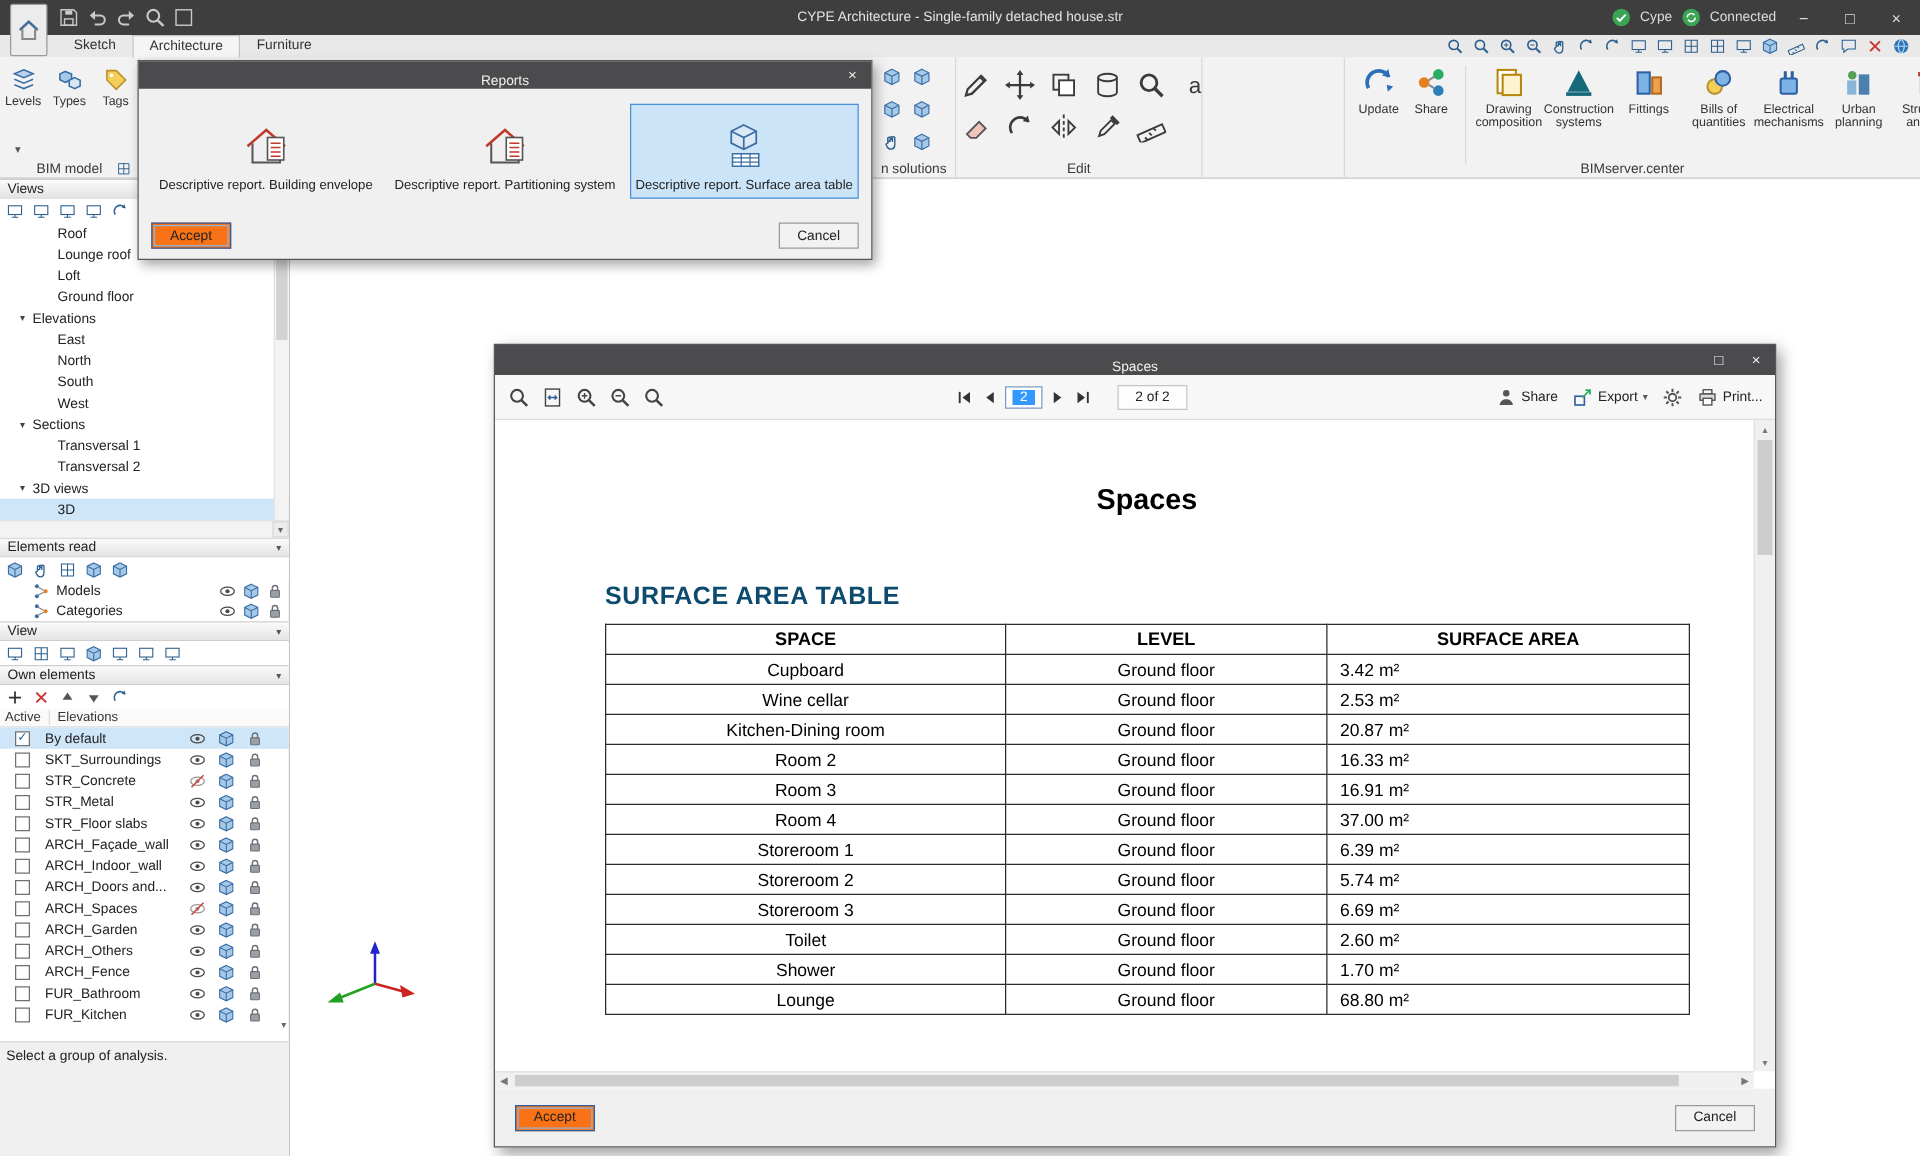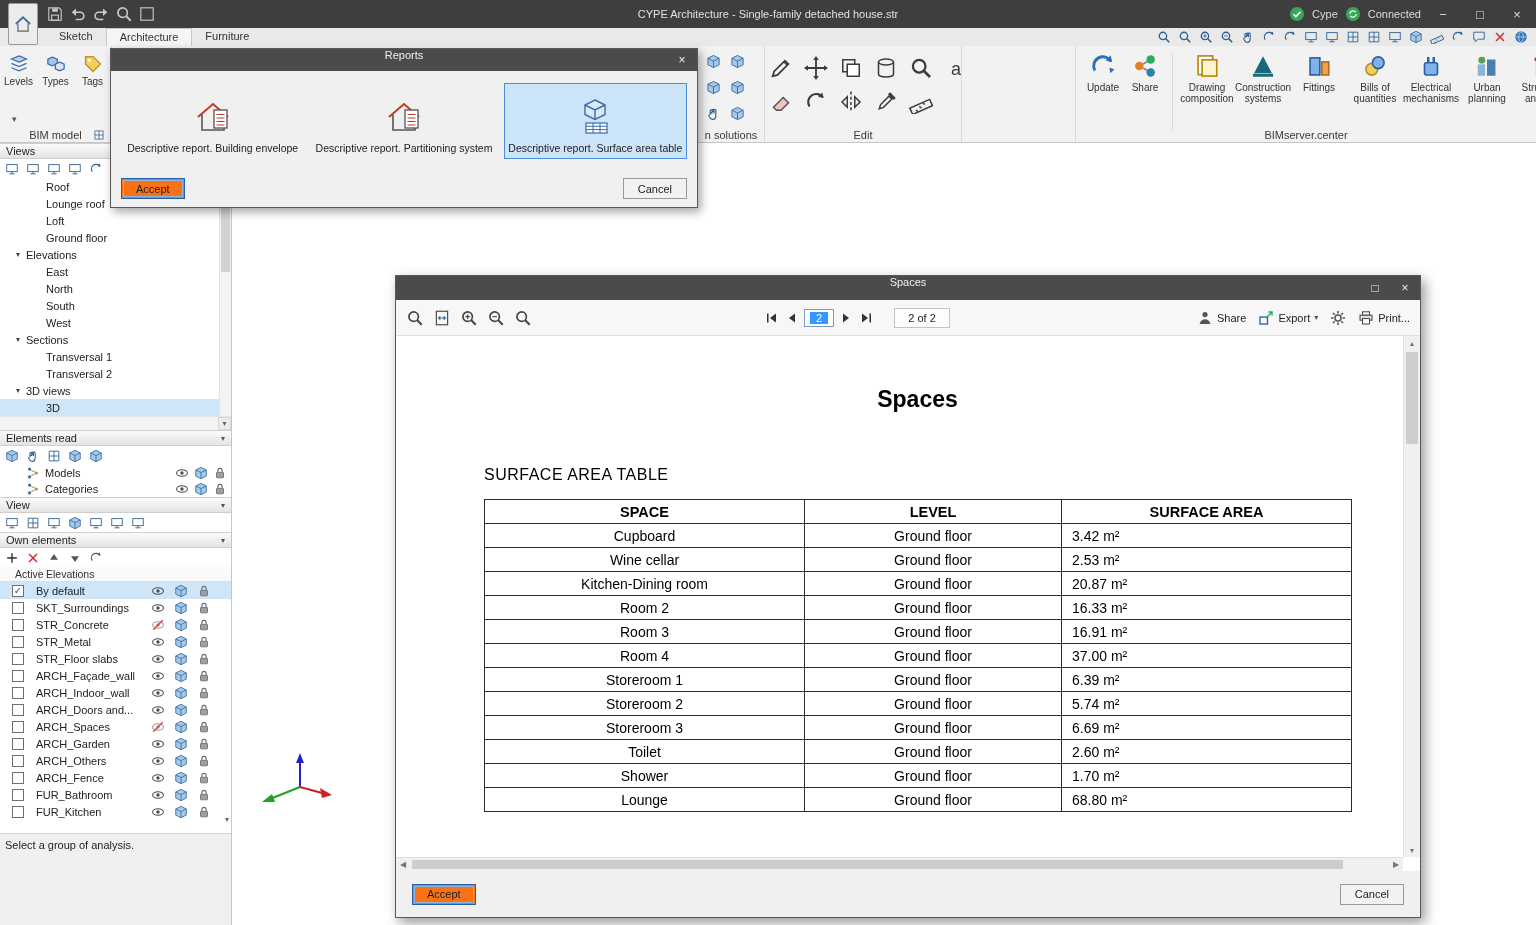--- a/index.html
+++ b/index.html
@@ -55,36 +55,36 @@
   .tree-row{height:17px;display:flex;align-items:center;font-size:11px;color:#222;white-space:nowrap}
   .tree-row.selected{background:#cfe6f8}
   .tree-chev{width:16px;font-size:8px;color:#444;text-align:center}
   .tree-scroll{position:absolute;right:0;top:0;bottom:0;width:12px;background:#f3f3f3;border-left:1px solid #e2e2e2}
   .tree-thumb{position:absolute;left:1px;right:1px;top:4px;height:90px;background:#d2d2d2}
   .scrollstrip{height:14px;position:relative;background:#f3f3f3;border-top:1px solid #e4e4e4}
   .scrollstrip .sarrow{position:absolute;right:0;top:0;width:13px;height:13px;display:flex;align-items:center;justify-content:center;font-size:8px;color:#666;background:#ececec;border:1px solid #d8d8d8}
   .er-row{height:16px;display:flex;align-items:center;gap:5px;padding:0 4px 0 26px;font-size:11px}
   .er-row .spacer{flex:1}
   .list-colhdr{height:15px;display:flex;align-items:center;font-size:10.5px;color:#333;border-bottom:1px solid #ddd;background:#fafafa}
-  .list-colhdr .c-active{width:40px;padding-left:15px;border-right:1px solid #ddd}
+  .list-colhdr .c-active{width:40px;padding-left:4px;border-right:1px solid #ddd}
   .list-colhdr .c-ref{padding-left:6px}
   .own-row{height:17px;display:flex;align-items:center;font-size:11px;padding:0 4px}
   .own-row.selected{background:#cfe6f8}
   .own-row .cb{width:12px;height:12px;border:1px solid #707070;background:#fff;margin:0 12px 0 8px;display:flex;align-items:center;justify-content:center;font-size:10px;color:#1f5c99}
   .own-row .lbl{width:106px;overflow:hidden;white-space:nowrap}
   .own-row .icon{margin-left:9px}
   .own-chevdn{position:absolute;right:2px;top:672px;font-size:8px;color:#666}
   .sidebar-status{position:absolute;left:0;right:0;top:690px;bottom:0;background:#f0f0f0;border-top:1px solid #d7d7d7;padding:5px 5px;font-size:11px;color:#222}
 
   
   .canvas{position:absolute;top:143px;left:232px;right:0;bottom:0;background:#fff;z-index:1}
   .gizmo{position:absolute;left:22px;top:608px}
 
   
-  .dlg-titlebar{height:22px;background:#4b4b4e;color:#f0f0f0;display:flex;align-items:flex-start;justify-content:center;position:relative;font-size:11px;flex:none}
+  .dlg-titlebar{height:22px;background:#4b4b4e;color:#f0f0f0;display:flex;align-items:flex-end;justify-content:center;position:relative;font-size:11px;flex:none}
   .dlg-btns{position:absolute;right:0;top:0;height:100%;display:flex}
   .dlg-wbtn{width:30px;height:100%;display:flex;align-items:center;justify-content:center;color:#eee;font-size:12px}
   .btn{display:inline-flex;align-items:center;justify-content:center;height:21px;padding:0 14px;font-size:11px;background:#f2f2f2;border:1px solid #9a9a9a;color:#222}
   .btn.primary{background:#f97316;border:1px solid #2b5fa3;outline:1px solid #8fb4dd;outline-offset:-3px}
 
   
   .reports-dialog{position:absolute;left:110px;top:48px;width:588px;height:160px;background:#f0f0f0;border:1px solid #58585b;box-shadow:3px 4px 9px rgba(0,0,0,.35);z-index:20;display:flex;flex-direction:column}
   .report-cards{display:flex;gap:8px;padding:12px 10px 0}
   .report-card{width:184px;height:76px;display:flex;flex-direction:column;align-items:center;justify-content:flex-end;padding:4px 2px;font-size:10.5px;border:1px solid transparent;color:#222;text-align:center}
   .report-card.selected{background:#cce4f7;border:1px solid #4a90d9}
@@ -100,21 +100,21 @@
   .navgroup{position:absolute;left:368px;display:flex;align-items:center;gap:4px}
   .page-input{width:30px;height:18px;background:#fff;border:1px solid #7a9cc4;display:flex;align-items:center;justify-content:center}
   .page-input .sel{background:#3399ff;color:#fff;padding:0 6px;font-size:11px}
   .page-count{margin-left:16px;height:20px;min-width:56px;padding:0 8px;background:#fdfdfd;border:1px solid #c4c4c4;display:flex;align-items:center;justify-content:center;font-size:11px}
   .rgroup-tools{margin-left:auto;display:flex;align-items:center;gap:12px;font-size:11px;color:#222}
   .tool-item{display:flex;align-items:center;gap:4px}
   .tool-item .caret{font-size:8px;color:#555}
   .doc-viewport{position:relative;flex:1;background:#fff;overflow:hidden}
   .doc-content{position:absolute;left:0;top:0;right:17px;bottom:14px;overflow:hidden;background:#fff}
   .doc-title{position:absolute;top:50px;left:88px;width:867px;text-align:center;font-size:23px;font-weight:bold;color:#000}
-  .doc-section{position:absolute;top:130px;left:88px;font-size:16px;font-weight:normal;color:#000000;letter-spacing:.5px}
+  .doc-section{position:absolute;top:130px;left:88px;font-size:20px;font-weight:bold;color:#0c4a6e;letter-spacing:.5px}
   .doc-table{position:absolute;top:163px;left:88px;width:867px;border-collapse:collapse;table-layout:fixed;font-size:14px;color:#000}
   .doc-table th,.doc-table td{border:1px solid #2b2b2b;height:24px;padding:0 10px;overflow:hidden;white-space:nowrap}
   .doc-table th{font-weight:bold;text-align:center;font-size:14.5px}
   .doc-table td{text-align:center}
   .doc-table td.num{text-align:left}
   .vscroll{position:absolute;top:0;right:0;width:17px;bottom:14px;background:#f0f0f0;border-left:1px solid #e0e0e0}
   .vscroll .sarr{position:absolute;left:0;right:0;height:14px;display:flex;align-items:center;justify-content:center;font-size:8px;color:#777}
   .vthumb{position:absolute;left:2px;right:2px;top:16px;height:92px;background:#cdcdcd}
   .hscroll{position:absolute;left:0;right:17px;bottom:0;height:14px;background:#f0f0f0;border-top:1px solid #e0e0e0}
   .hscroll .sarr{position:absolute;top:0;bottom:0;width:14px;display:flex;align-items:center;justify-content:center;font-size:8px;color:#777}

